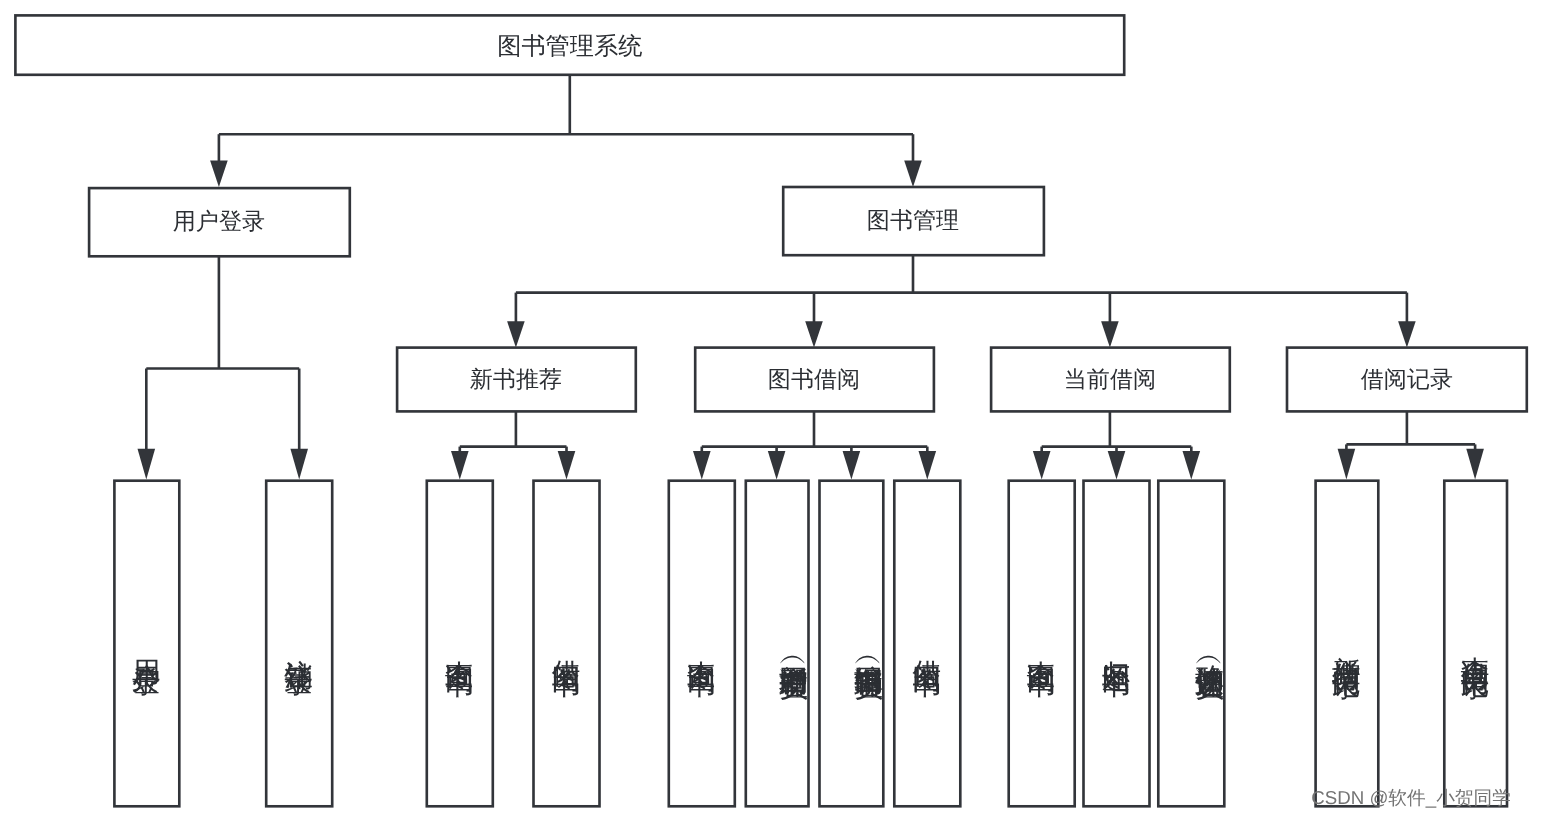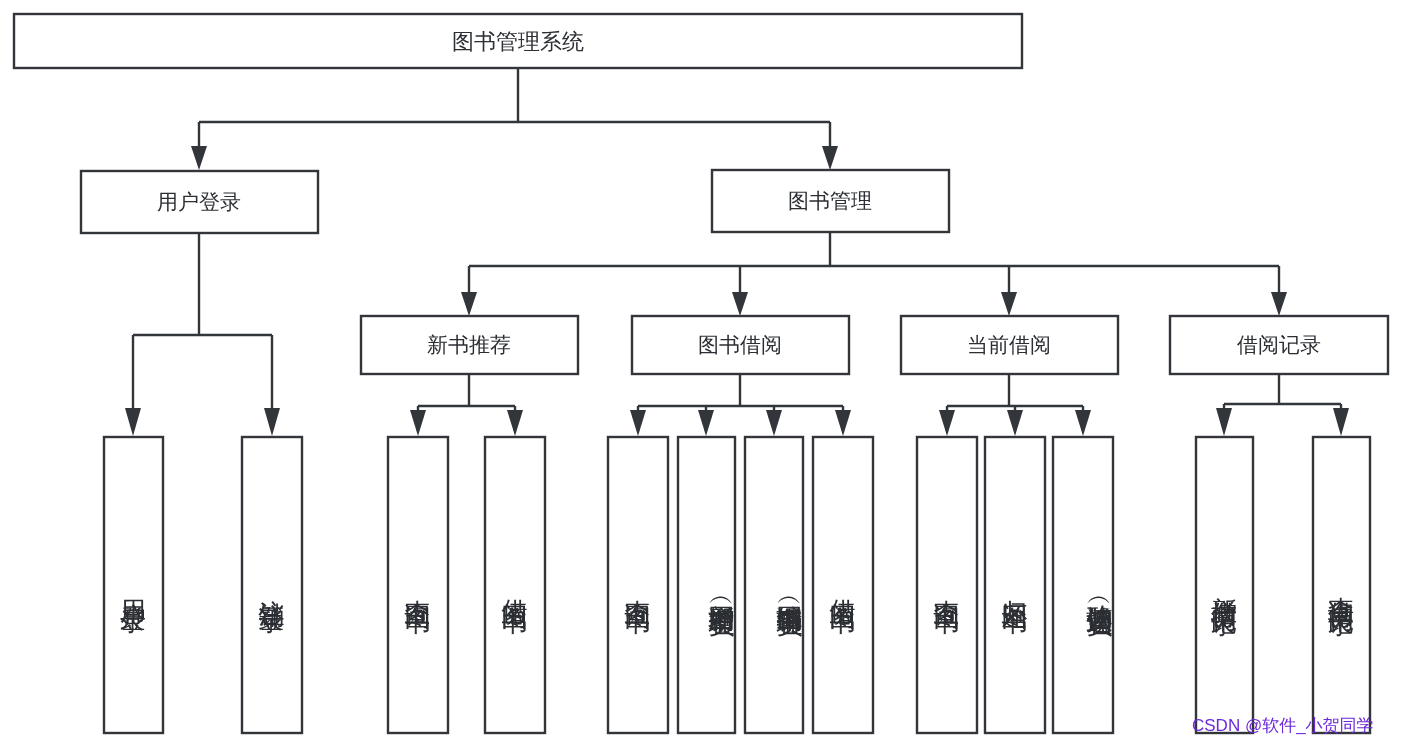--- a/index.html
+++ b/index.html
@@ -20,21 +20,21 @@
     fill:#2b2e33;
     text-anchor:middle;
     dominant-baseline:middle;
   }
   .label-h{font-size:21px;}
   .label-root{font-size:22px;}
   .watermark{
     position:absolute;
     font-family:"Liberation Sans","DejaVu Sans",sans-serif;
     font-size:17px;
-    color:#6d28d9;
+    color:#737373;
     white-space:nowrap;
     left:1192px;top:714px;
     pointer-events:none;
     user-select:none;
   }
 </style>
 </head>
 <body>
 
 <div id="diagram-root">

